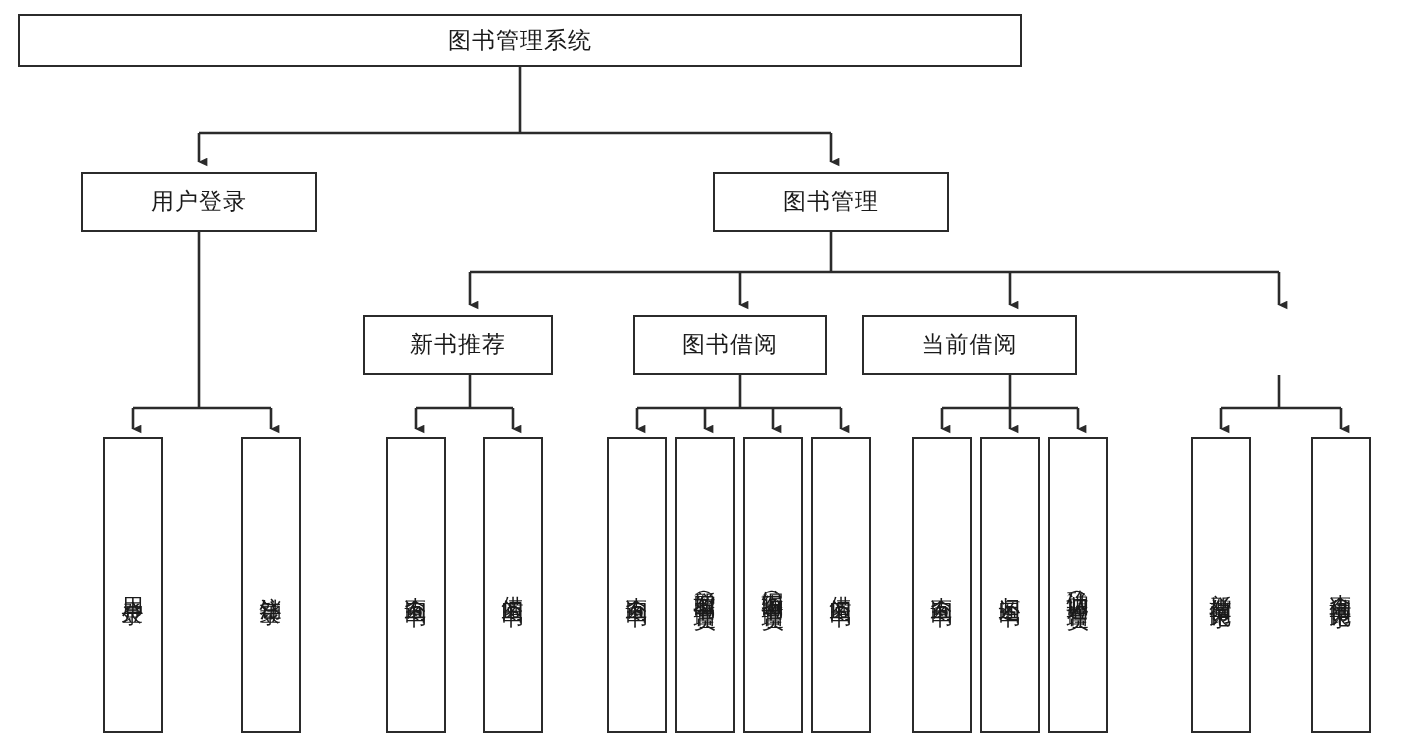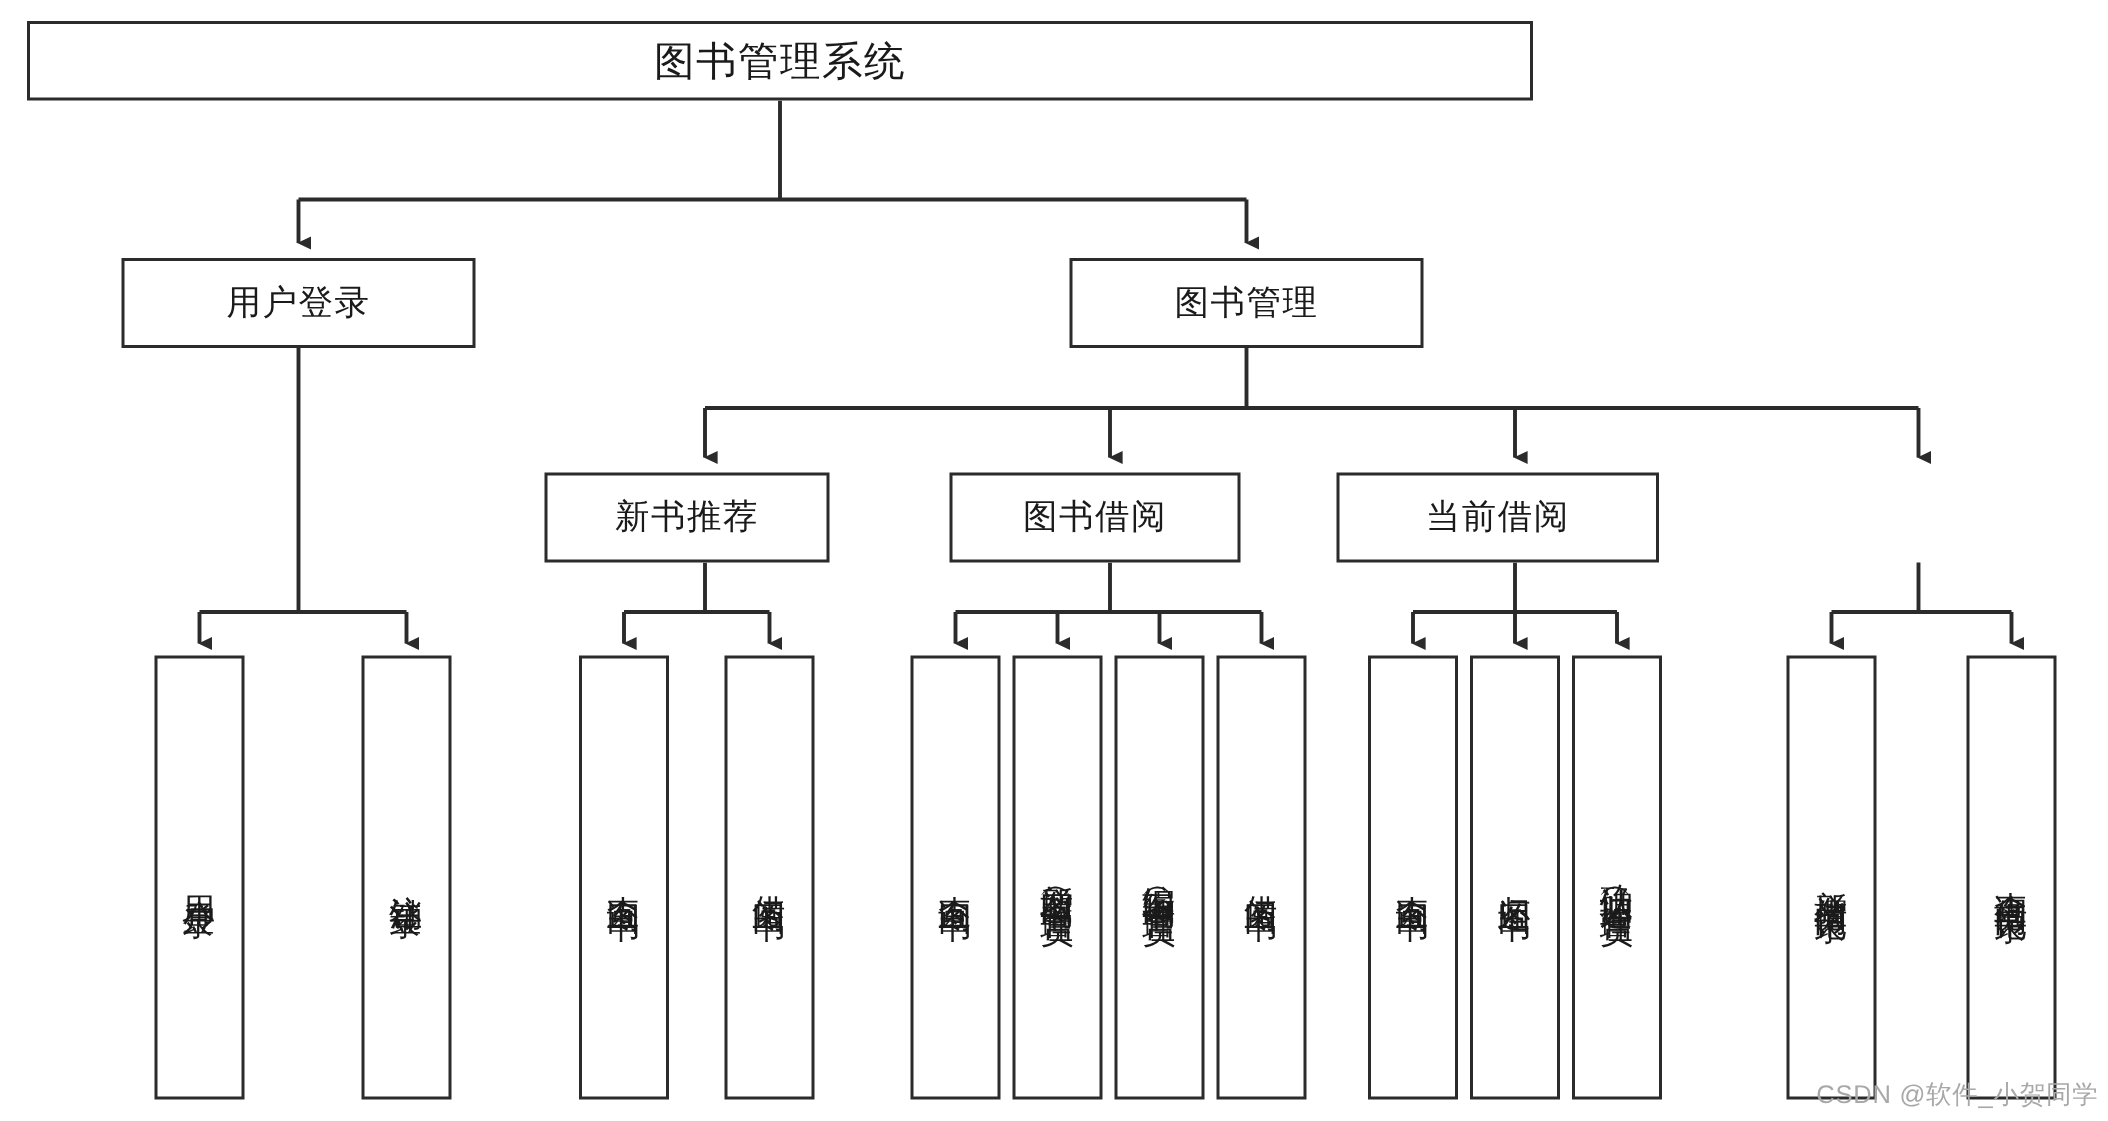--- a/index.html
+++ b/index.html
@@ -34,21 +34,21 @@
     align-items: center;
     justify-content: center;
     color: #1a1a1a;
   }
   .node.horiz {
     font-size: 23px;
     letter-spacing: 1px;
     line-height: 1.1;
   }
   .node.root {
-    font-size: 27px;
+    font-size: 23px;
     letter-spacing: 1px;
   }
   .node.leaf {
     font-size: 22px;
     letter-spacing: 2px;
     padding: 6px 0;
   }
   .node.leaf .vtext {
     writing-mode: vertical-rl;
     text-orientation: upright;
@@ -131,21 +131,21 @@
   <div class="node horiz" style="left:713px; top:172px; width:236px; height:60px;text-align:right;">
     <span>图书管理</span>
   </div>
 
   <div class="node horiz" style="left:363px; top:315px; width:190px; height:60px;">
     <span>新书推荐</span>
   </div>
   <div class="node horiz" style="left:633px; top:315px; width:194px; height:60px;">
     <span>图书借阅</span>
   </div>
-  <div class="node horiz" style="left:891px; top:315px; width:215px; height:60px;">
+  <div class="node horiz" style="left:862px; top:315px; width:215px; height:60px;">
     <span>当前借阅</span>
   </div>
 
   <div class="node leaf" style="left:103px; top:437px; width:60px; height:296px;">
     <span class="vtext">用户登录</span>
   </div>
   <div class="node leaf" style="left:241px; top:437px; width:60px; height:296px;">
     <span class="vtext">注销登录</span>
   </div>
 
@@ -179,15 +179,14 @@
     <span class="vtext">确认归还（管理员）</span>
   </div>
 
   <div class="node leaf" style="left:1191px; top:437px; width:60px; height:296px;">
     <span class="vtext">新增借阅记录</span>
   </div>
   <div class="node leaf" style="left:1311px; top:437px; width:60px; height:296px;">
     <span class="vtext">查询借阅记录</span>
   </div>
 
-  <div class="watermark">CSDN @软件_小贺同学</div>
 
 </div>
 
 </body></html>

